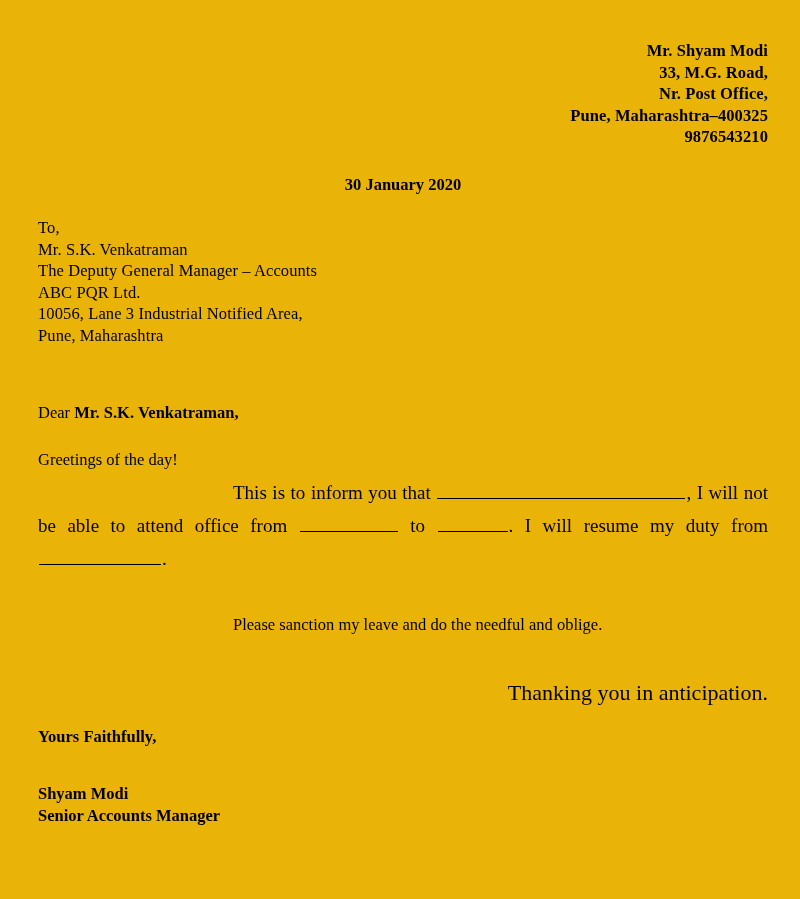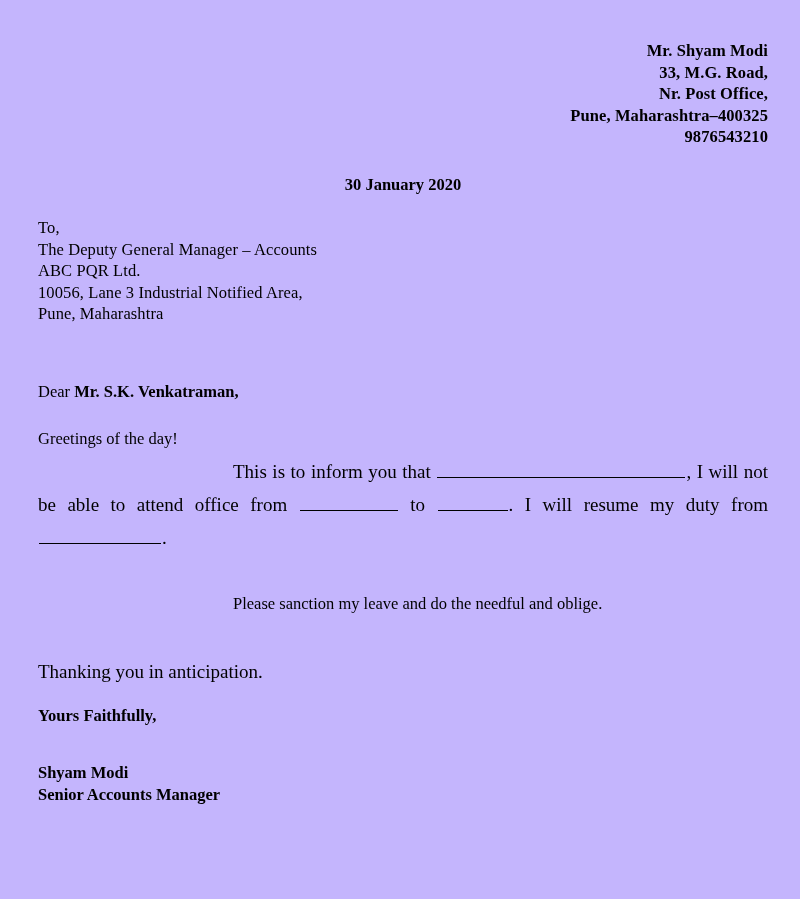--- a/index.html
+++ b/index.html
@@ -4,21 +4,21 @@
 <style>
   html, body {
     margin: 0;
     padding: 0;
     background: #ffffff;
   }
   .page {
     position: relative;
     width: 800px;
     height: 899px;
-    background: #c4b5fd;
+    background: #eab308;
     margin: 0;
     font-family: "Liberation Serif", "DejaVu Serif", serif;
     color: #000000;
     overflow: hidden;
     box-sizing: border-box;
   }
   .content {
     position: absolute;
     left: 38px;
     top: 0;
@@ -116,23 +116,24 @@
     margin-top: 6px;
     font-size: 16.5px;
     line-height: 21px;
     font-weight: normal;
     padding-left: 195px;
   }
 
   
   .thanks-line {
     margin-top: 47px;
-    font-size: 19px;
+    font-size: 22px;
     line-height: 21px;
     font-weight: normal;
+    text-align: right;
   }
   .valediction {
     margin-top: 23px;
     font-size: 16.5px;
     line-height: 21px;
     font-weight: bold;
   }
   .signature-block {
     margin-top: 36px;
     font-size: 16.5px;
@@ -152,20 +153,21 @@
       <span class="sender-line">33, M.G. Road,</span>
       <span class="sender-line">Nr. Post Office,</span>
       <span class="sender-line">Pune, Maharashtra–400325</span>
       <span class="sender-line">9876543210</span>
     </div>
 
     <div class="date-line">30 January 2020</div>
 
     <div class="recipient-block">
       <span class="recipient-line">To,</span>
+      <span class="recipient-line">Mr. S.K. Venkatraman</span>
       <span class="recipient-line">The Deputy General Manager – Accounts</span>
       <span class="recipient-line">ABC PQR Ltd.</span>
       <span class="recipient-line">10056, Lane 3 Industrial Notified Area,</span>
       <span class="recipient-line">Pune, Maharashtra</span>
     </div>
 
 
     <div class="salutation">
       <span>Dear </span><span class="bold-name">Mr. S.K. Venkatraman,</span>
     </div>

